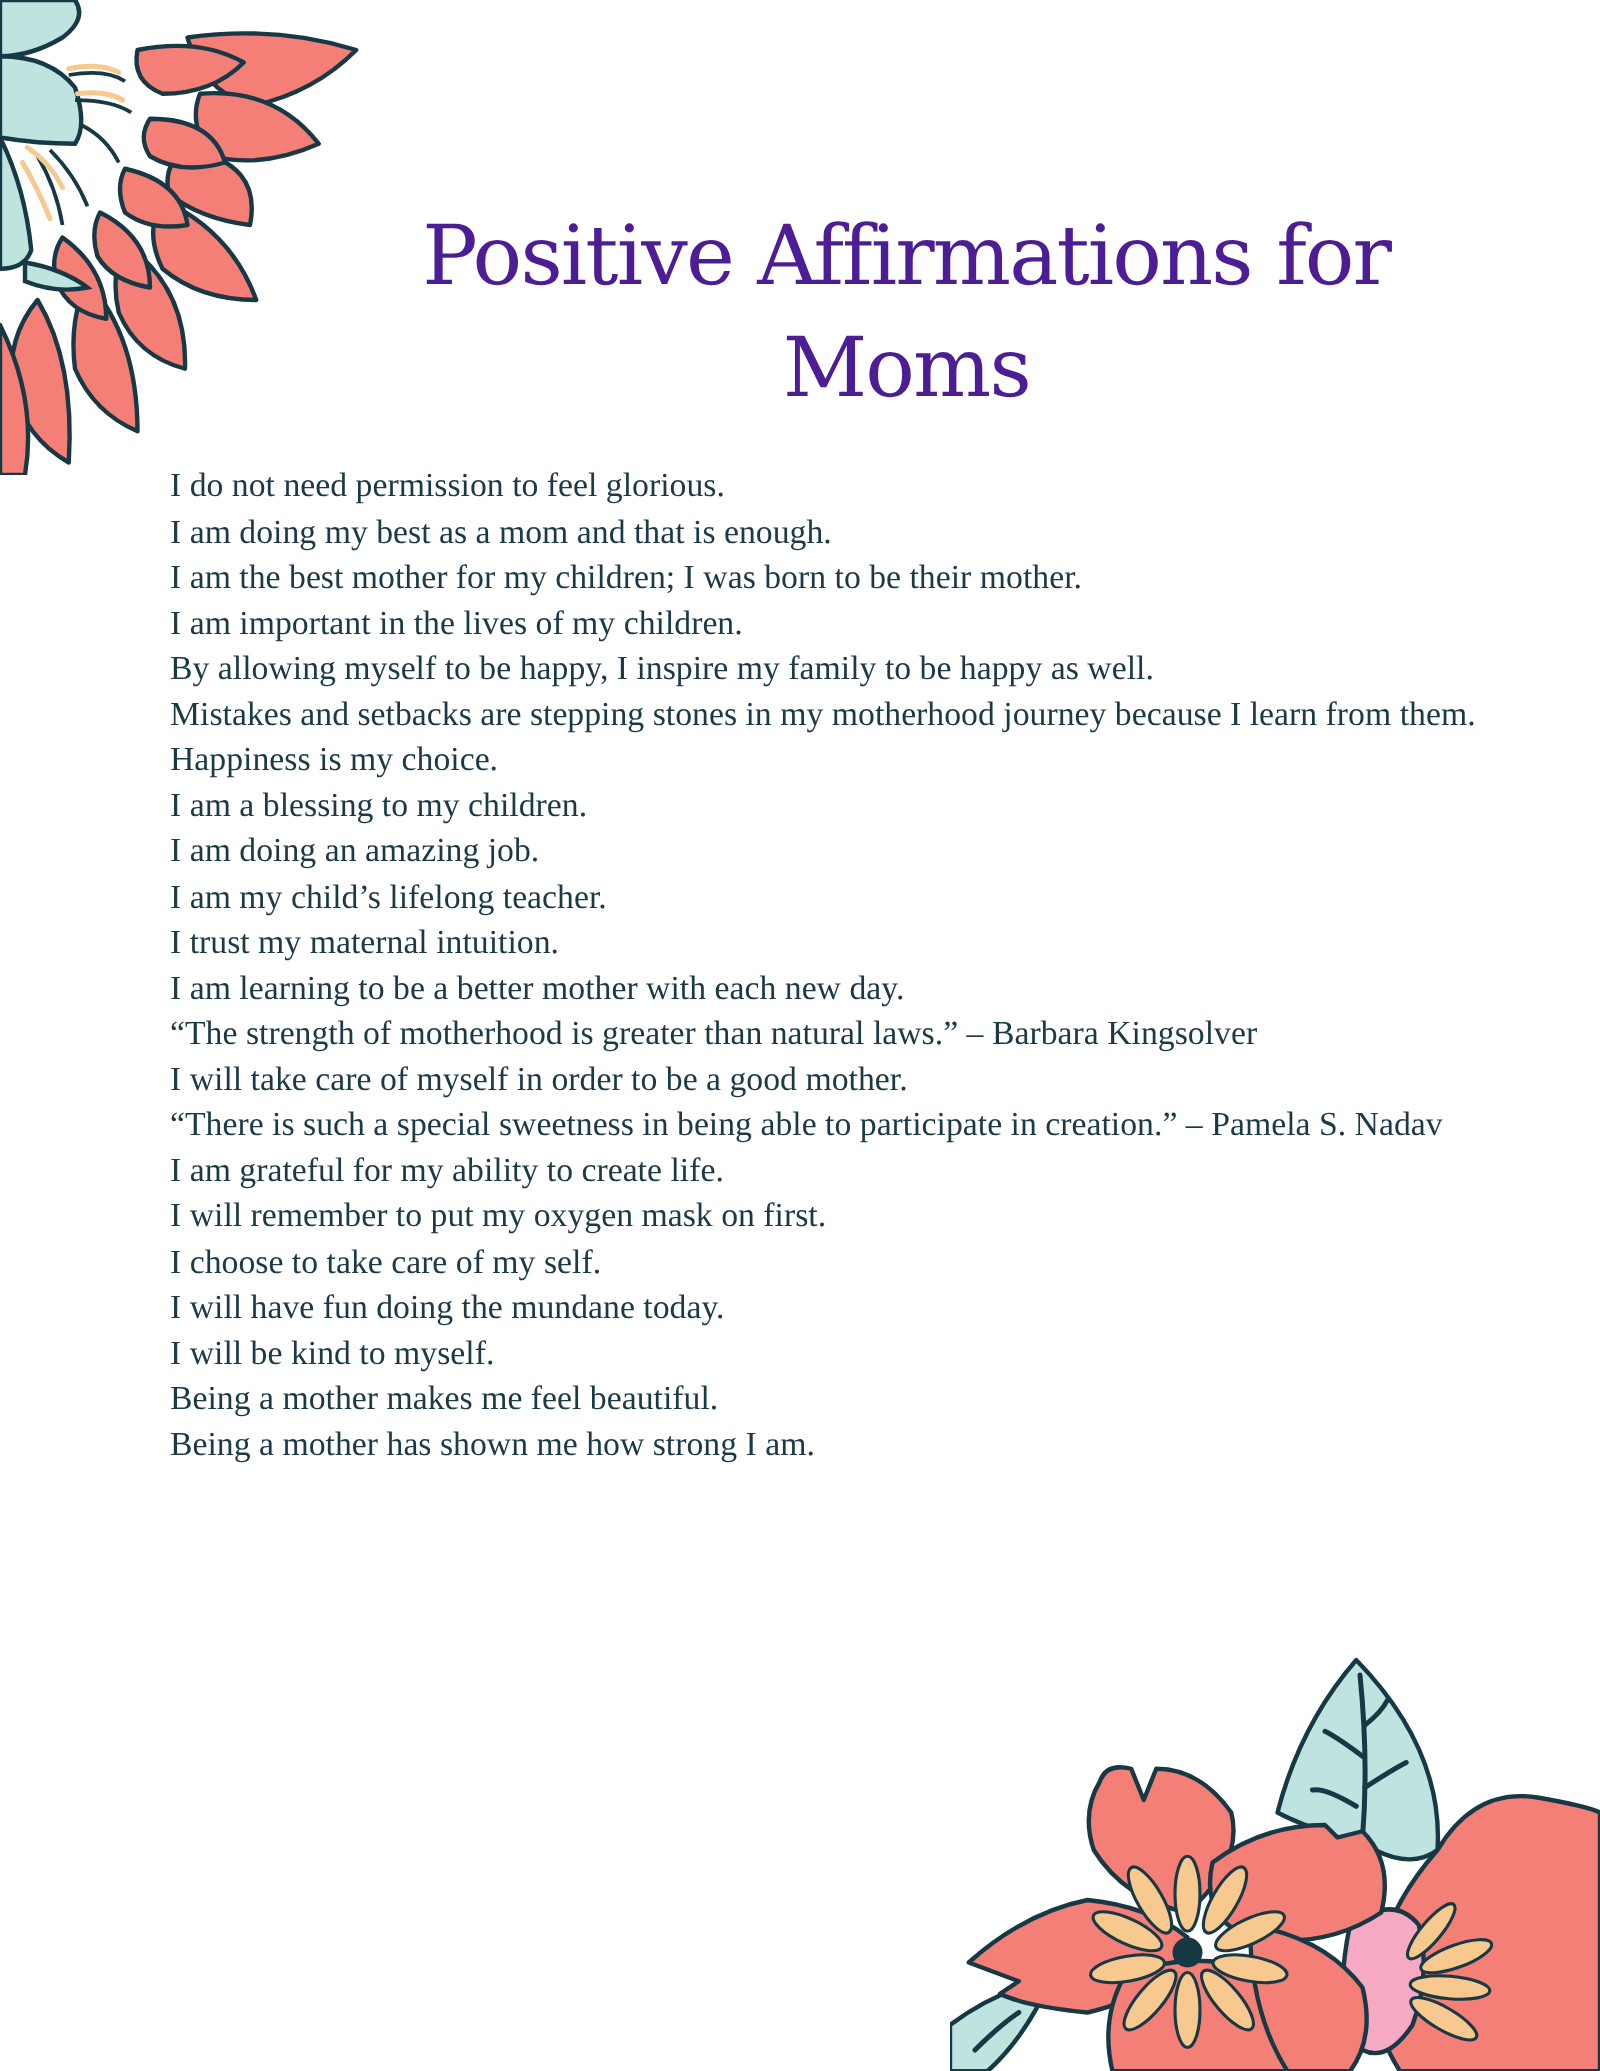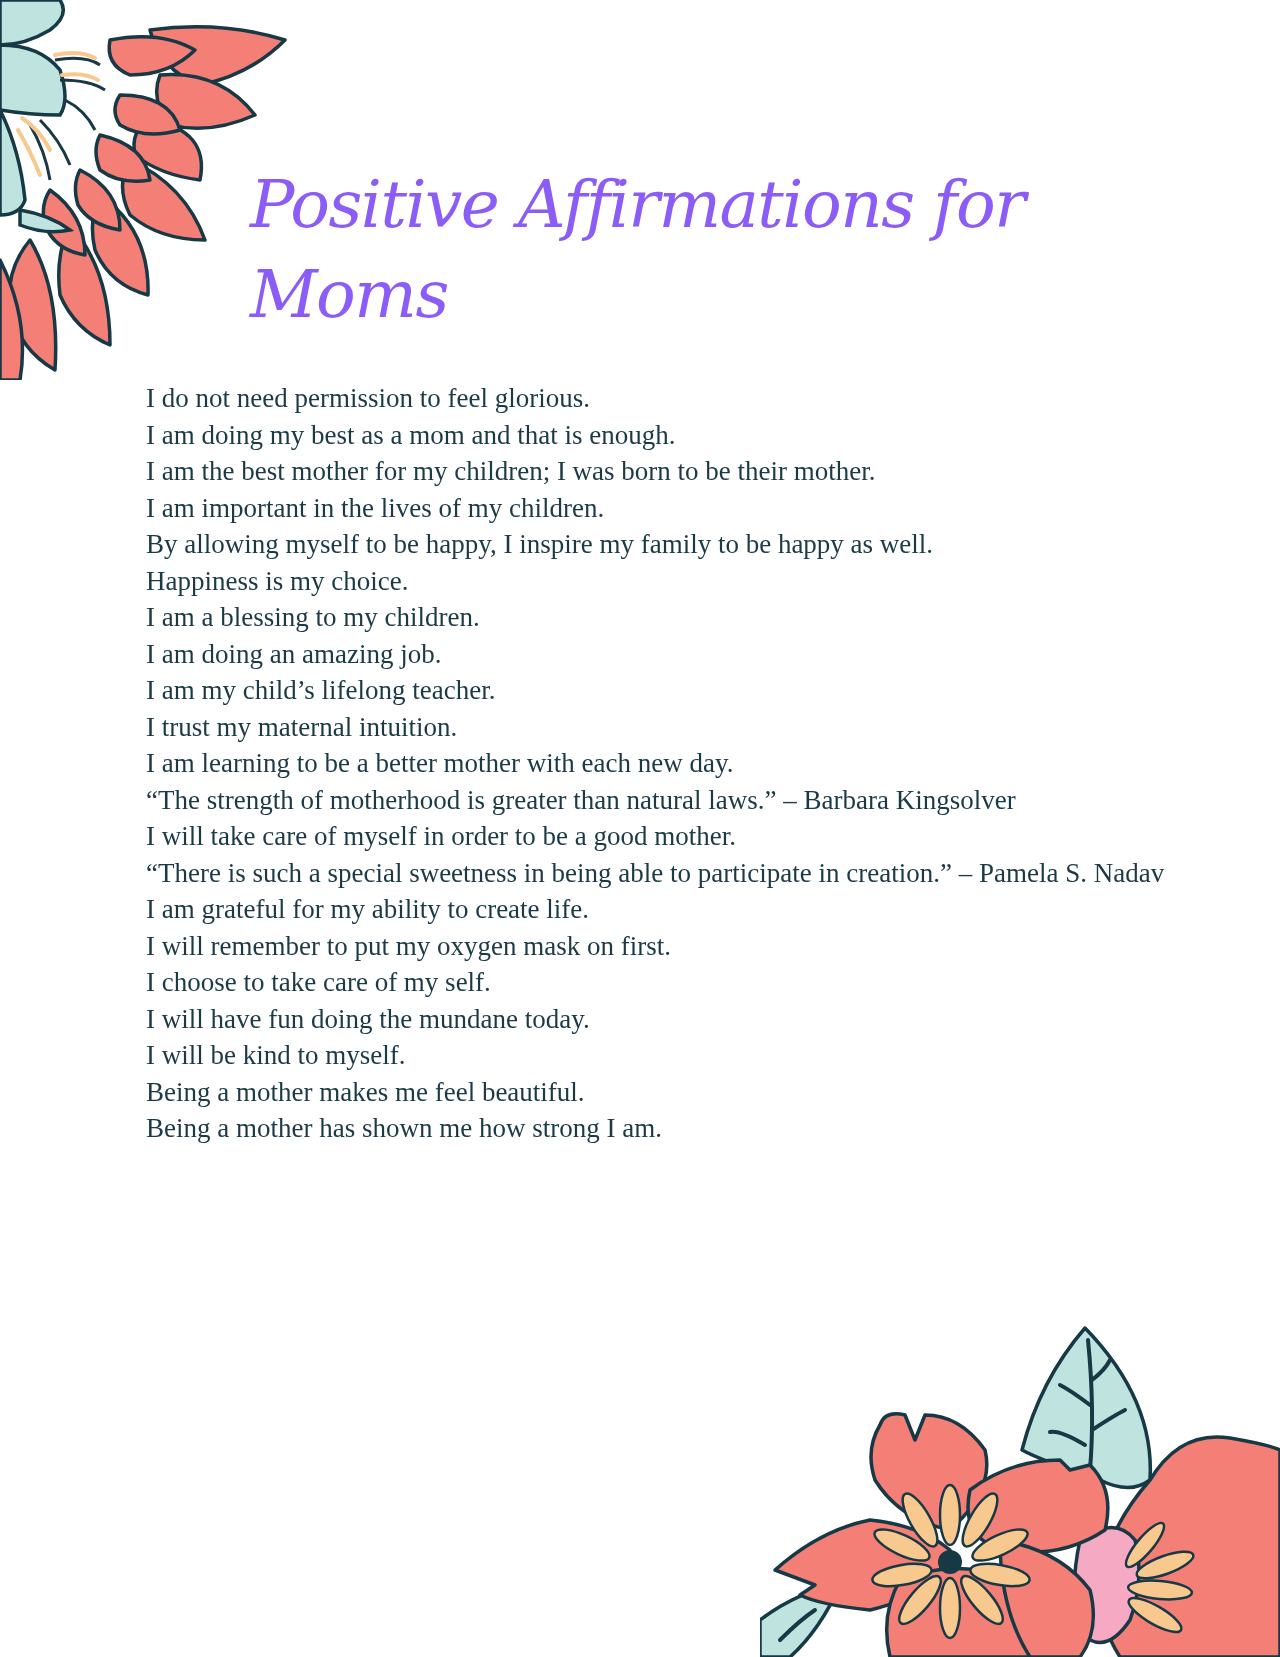--- a/index.html
+++ b/index.html
@@ -27,36 +27,35 @@
       left: 760px;
       top: 1320px;
       width: 520px;
       height: 337px;
     }
     .title {
       position: absolute;
       left: 250px;
       top: 160px;
       width: 950px;
-      text-align: left;
+      text-align: center;
       font-family: "DejaVu Serif", "Liberation Serif", serif;
       font-size: 66px;
       line-height: 90px;
       font-weight: normal;
       letter-spacing: -1.5px;
       margin: 0;
-      color: #8b5cf6;
-      font-style: italic;
+      color: #4c1d95;
     }
     .affirmations {
       position: absolute;
       left: 128px;
       top: 362px;
       width: 1050px;
-      margin: 18px;
+      margin: 8px;
       padding: 0;
       list-style: none;
     }
     .affirmations li {
       font-family: "Liberation Serif", "DejaVu Serif", serif;
       font-size: 27px;
       line-height: 36.5px;
       letter-spacing: 0px;
       color: #1b3a46;
       white-space: normal;
@@ -110,20 +109,21 @@
   <span>Positive Affirmations for</span><br>
   <span>Moms</span>
 </h1>
 
 <ul class="affirmations">
   <li>I do not need permission to feel glorious.</li>
   <li>I am doing my best as a mom and that is enough.</li>
   <li>I am the best mother for my children; I was born to be their mother.</li>
   <li>I am important in the lives of my children.</li>
   <li>By allowing myself to be happy, I inspire my family to be happy as well.</li>
+  <li>Mistakes and setbacks are stepping stones in my motherhood journey because I learn from them.</li>
   <li>Happiness is my choice.</li>
   <li>I am a blessing to my children.</li>
   <li>I am doing an amazing job.</li>
   <li>I am my child’s lifelong teacher.</li>
   <li>I trust my maternal intuition.</li>
   <li>I am learning to be a better mother with each new day.</li>
   <li>“The strength of motherhood is greater than natural laws.” – Barbara Kingsolver</li>
   <li>I will take care of myself in order to be a good mother.</li>
   <li>“There is such a special sweetness in being able to participate in creation.” – Pamela S. Nadav</li>
   <li>I am grateful for my ability to create life.</li>

